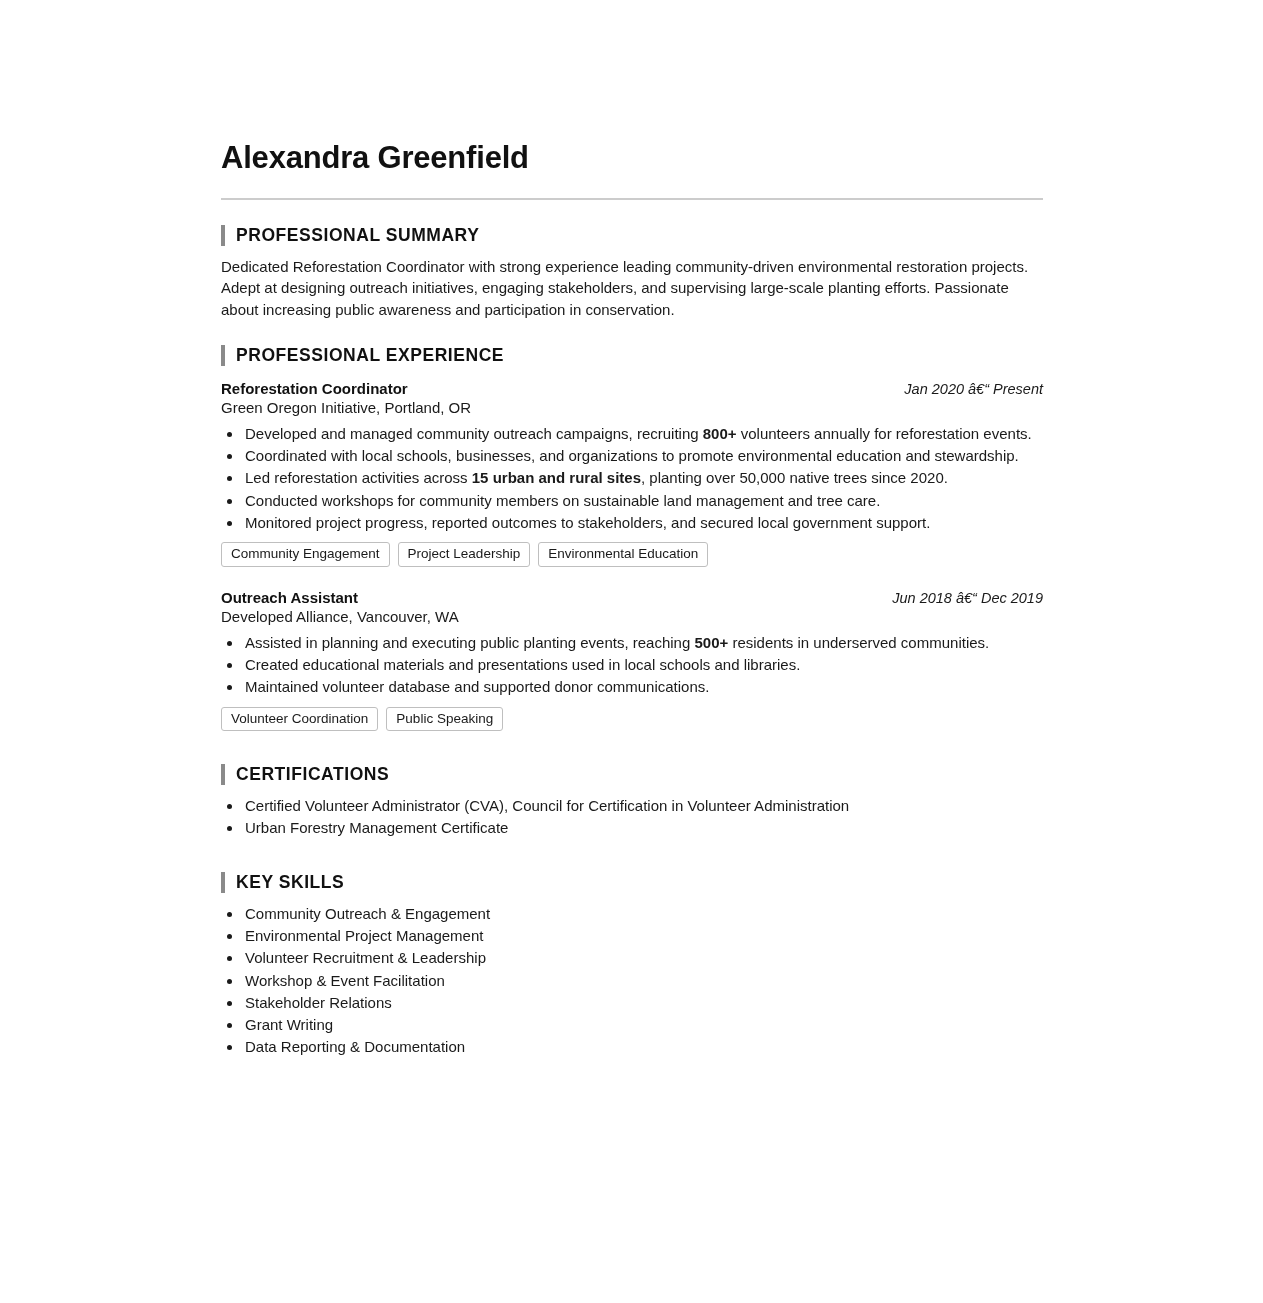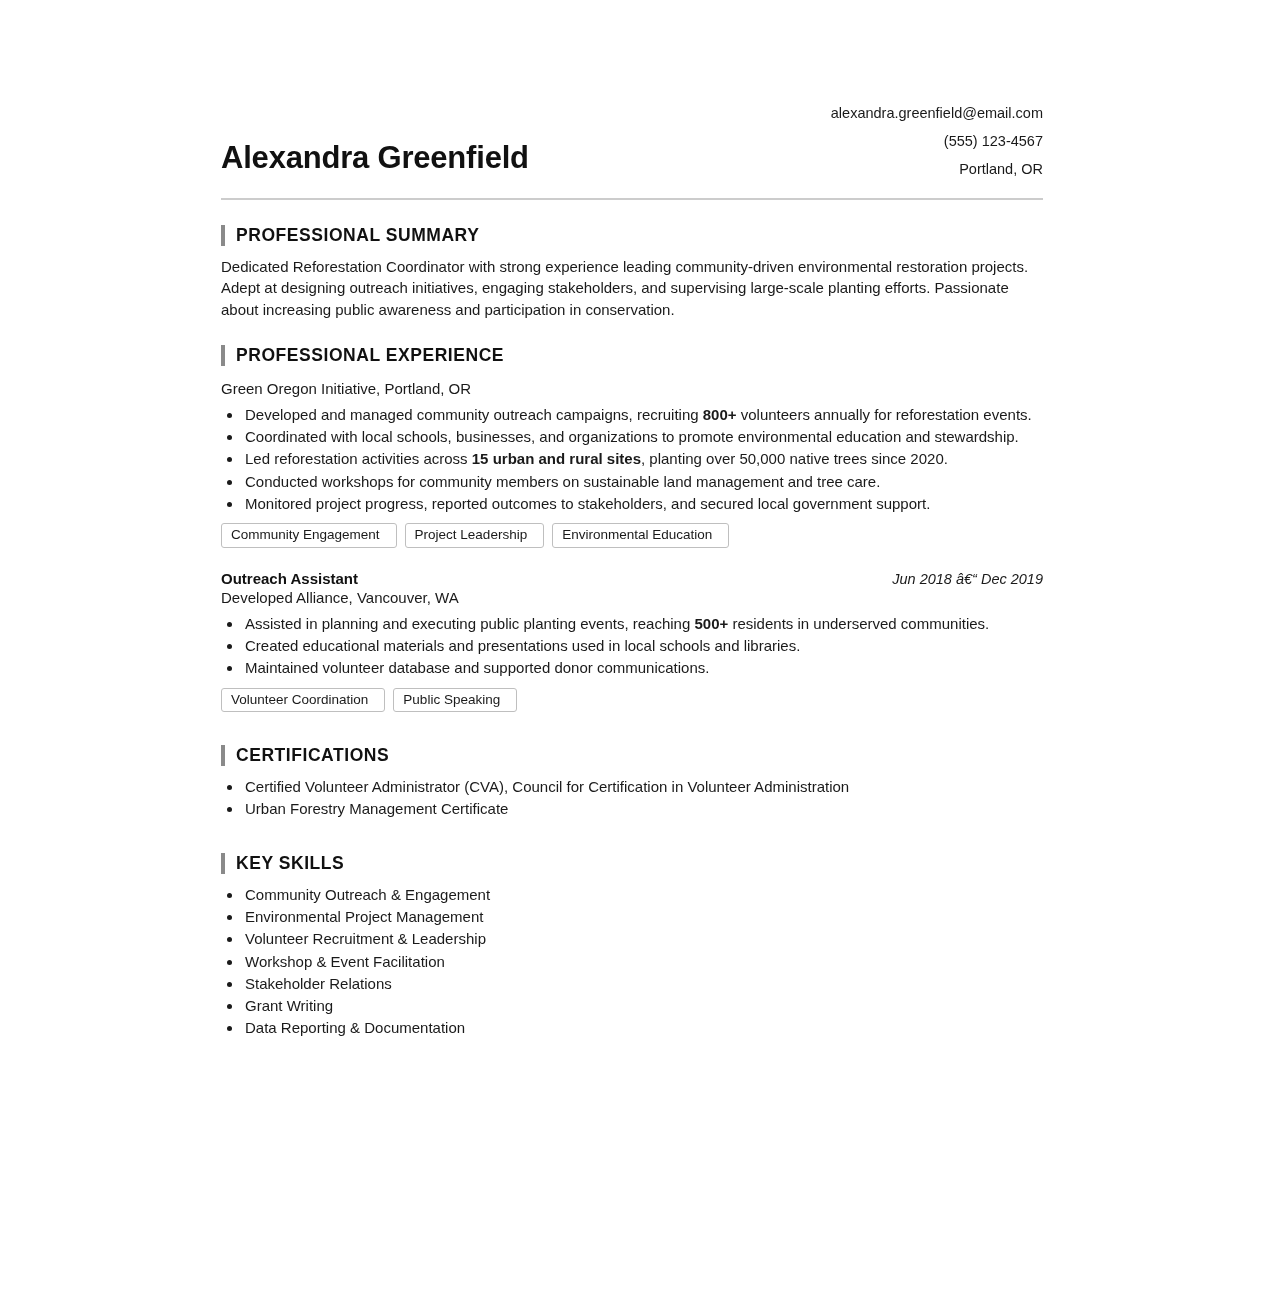--- a/index.html
+++ b/index.html
@@ -132,21 +132,21 @@
     display: flex;
     flex-wrap: wrap;
     gap: 8px;
     margin-top: 9px;
   }
   .chip {
     display: inline-block;
     border: 1px solid #bfbfbf;
     border-radius: 3px;
     background: #ffffff;
-    padding: 3px 16px 4px 9px;
+    padding: 3px 9px 4px 9px;
     font-size: 13.5px;
     line-height: 1.15;
     color: #1a1a1a;
     white-space: nowrap;
   }
 
   
   .edu-degree {
     font-size: 15px;
     font-weight: bold;
@@ -180,44 +180,43 @@
     color: #1a1a1a;
   }
 </style>
 </head>
 <body>
 
 <div class="page">
   <div class="sheet">
 
     <div class="header">
-      <div class="contact">
-        <div>alexandra.greenfield@email.com</div>
-        <div>(555) 123-4567</div>
-        <div>Portland, OR</div>
-      </div>
       <h1 class="full-name">Alexandra Greenfield</h1>
       <hr class="header-rule">
     </div>
 
     <div class="section summary">
       <div class="section-title-row">
         <span class="accent-bar"></span>
         <span class="section-title">PROFESSIONAL SUMMARY</span>
       </div>
       <p class="summary-text">Dedicated Reforestation Coordinator with strong experience leading community-driven environmental restoration projects. Adept at designing outreach initiatives, engaging stakeholders, and supervising large-scale planting efforts. Passionate about increasing public awareness and participation in conservation.</p>
     </div>
 
     <div class="section experience">
       <div class="section-title-row">
         <span class="accent-bar"></span>
         <span class="section-title">PROFESSIONAL EXPERIENCE</span>
       </div>
 
       <div class="job">
+        <div class="job-head">
+          <span class="job-title">Reforestation Coordinator</span>
+          <span class="job-dates">Jan 2020 â€“ Present</span>
+        </div>
         <div class="job-org">Green Oregon Initiative, Portland, OR</div>
         <ul class="bullets">
           <li><span>Developed and managed community outreach campaigns, recruiting </span><b>800+</b><span> volunteers annually for reforestation events.</span></li>
           <li><span>Coordinated with local schools, businesses, and organizations to promote environmental education and stewardship.</span><b></b><span></span></li>
           <li><span>Led reforestation activities across </span><b>15 urban and rural sites</b><span>, planting over 50,000 native trees since 2020.</span></li>
           <li><span>Conducted workshops for community members on sustainable land management and tree care.</span><b></b><span></span></li>
           <li><span>Monitored project progress, reported outcomes to stakeholders, and secured local government support.</span><b></b><span></span></li>
         </ul>
         <div class="chips">
           <span class="chip">Community Engagement</span>

